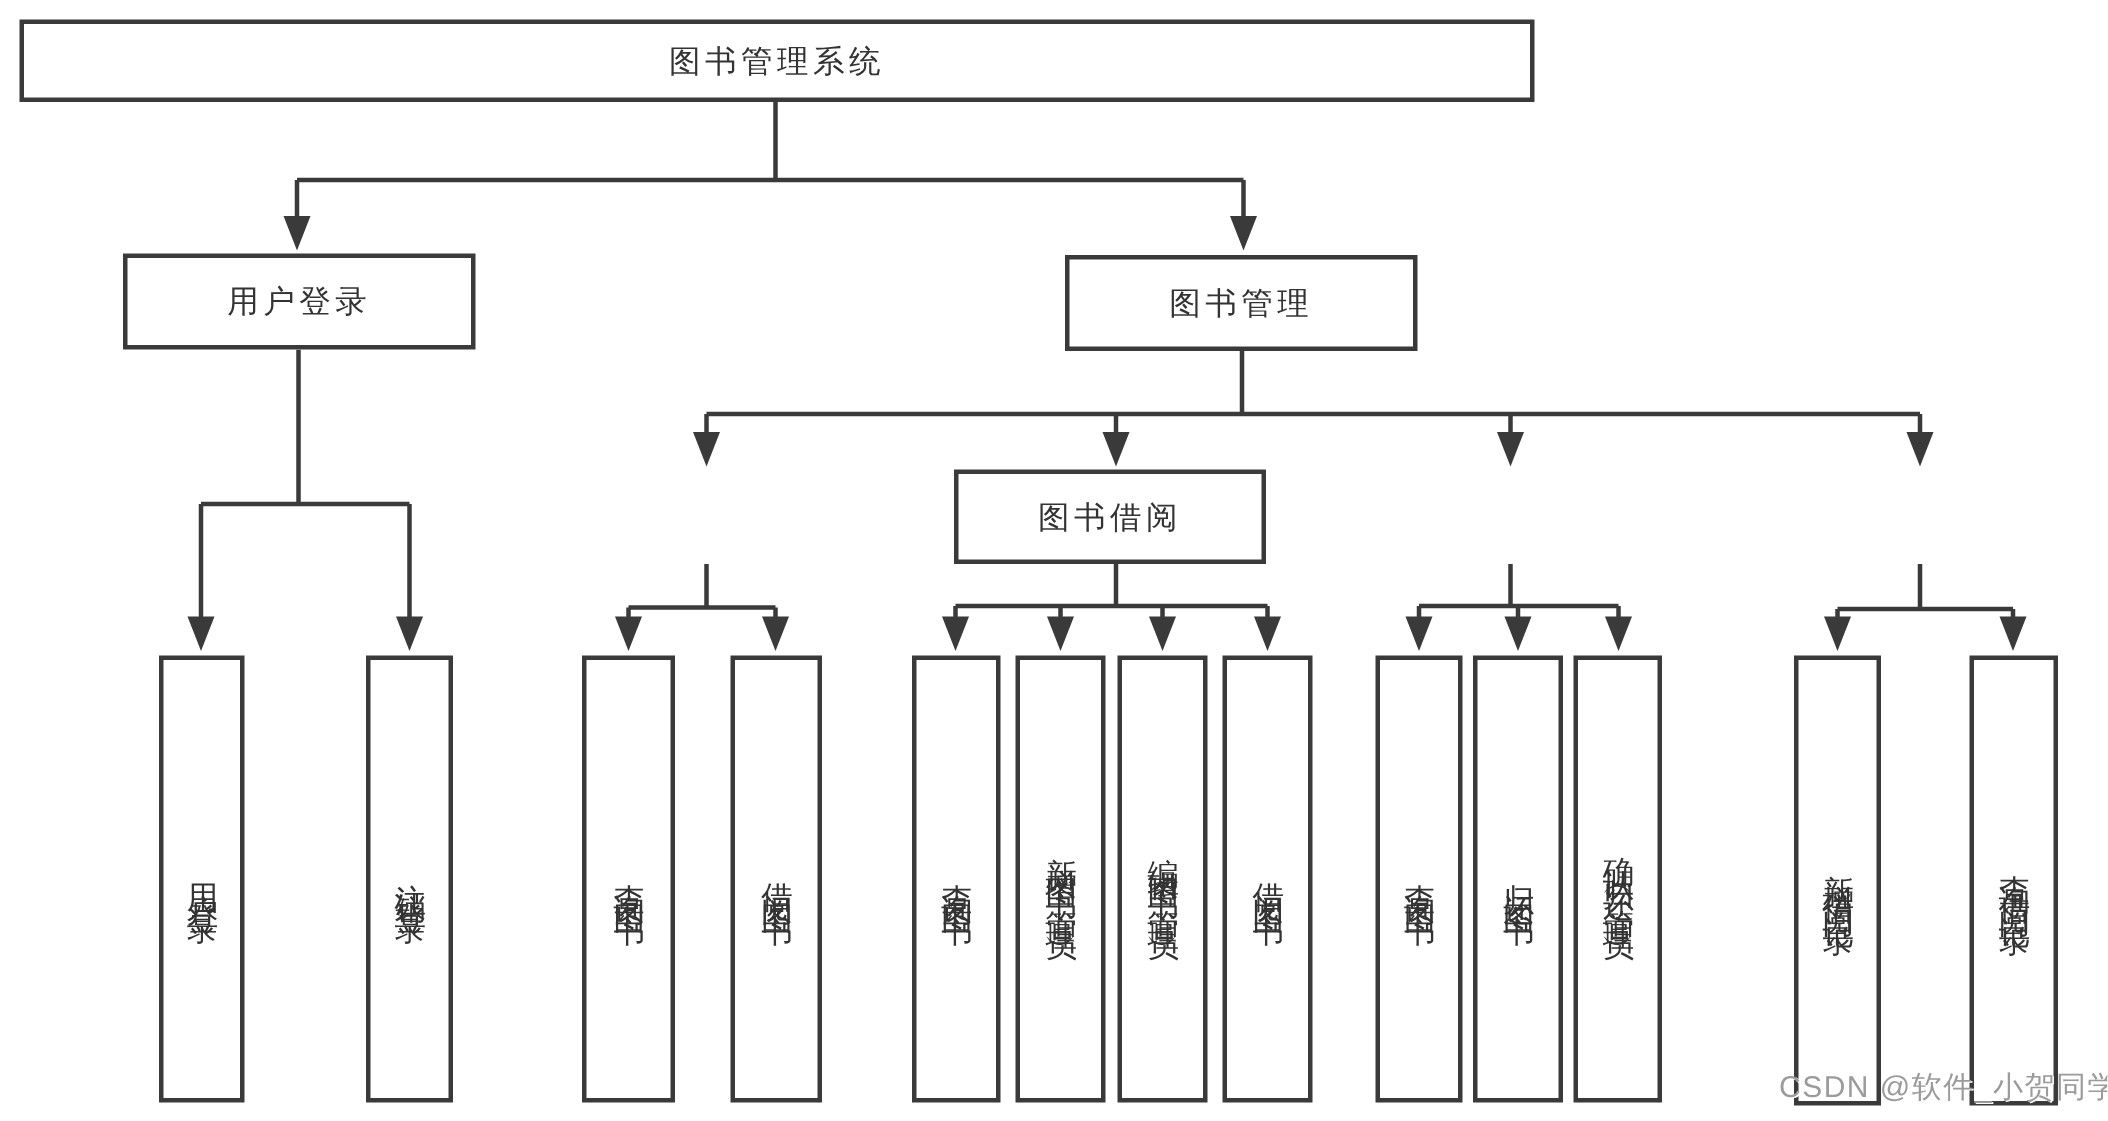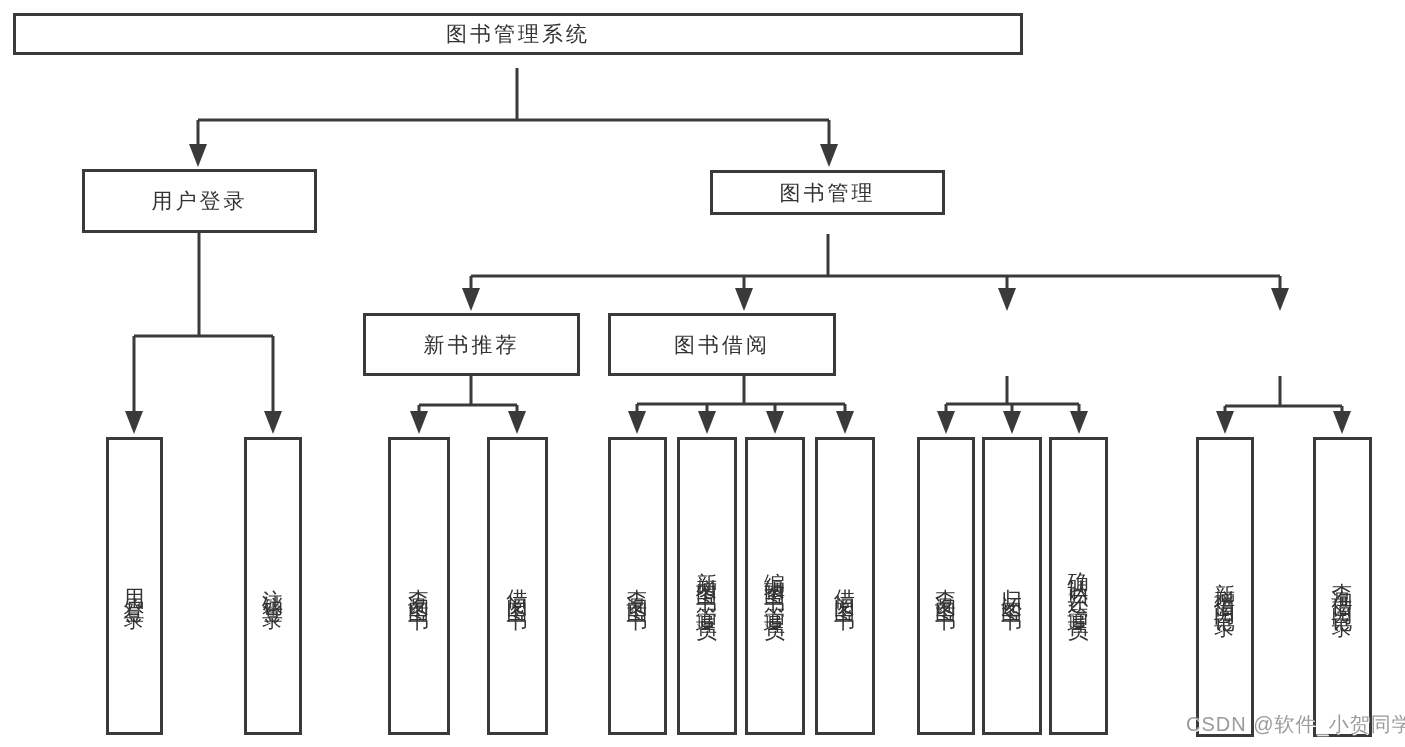--- a/index.html
+++ b/index.html
@@ -70,27 +70,26 @@
     <polygon points="698,411 716,411 707,434"></polygon>
     <polygon points="766,411 784,411 775,434"></polygon>
     <polygon points="836,411 854,411 845,434"></polygon>
     <polygon points="937,411 955,411 946,434"></polygon>
     <polygon points="1003,411 1021,411 1012,434"></polygon>
     <polygon points="1070,411 1088,411 1079,434"></polygon>
     <polygon points="1216,411 1234,411 1225,434"></polygon>
     <polygon points="1333,411 1351,411 1342,434"></polygon>
   </svg>
 
-  <div class="node h" style="left:13px;top:13px;width:1010px;height:42px">图书管理系统</div>
+  <div class="node h" style="left:13px;top:13px;width:1010px;height:55px">图书管理系统</div>
 
   <div class="node h" style="left:82px;top:169px;width:235px;height:64px">用户登录</div>
-  <div class="node h" style="left:710px;top:170px;width:235px;height:45px">图书管理</div>
+  <div class="node h" style="left:710px;top:170px;width:235px;height:64px">图书管理</div>
 
-  <div class="node h" style="left:363px;top:313px;width:217px;height:63px">新书推荐</div>
-  <div class="node h" style="left:608px;top:313px;width:228px;height:63px">图书借阅</div>
+  <div class="node h" style="left:636px;top:313px;width:208px;height:63px">图书借阅</div>
 
   <div class="node v" style="left:106px;top:437px;width:57px;height:298px">
     <span class="vtext">用户登录</span>
   </div>
   <div class="node v" style="left:244px;top:437px;width:58px;height:298px">
     <span class="vtext">注销登录</span>
   </div>
 
   <div class="node v" style="left:388px;top:437px;width:62px;height:298px">
     <span class="vtext">查询图书</span>

